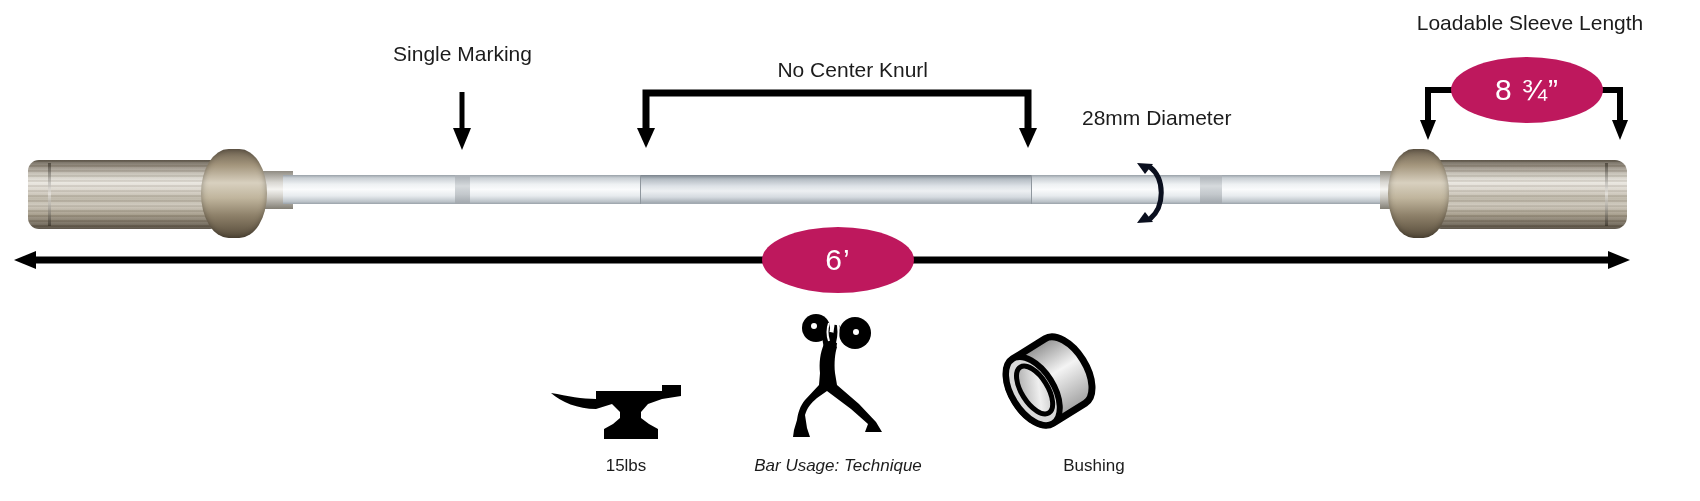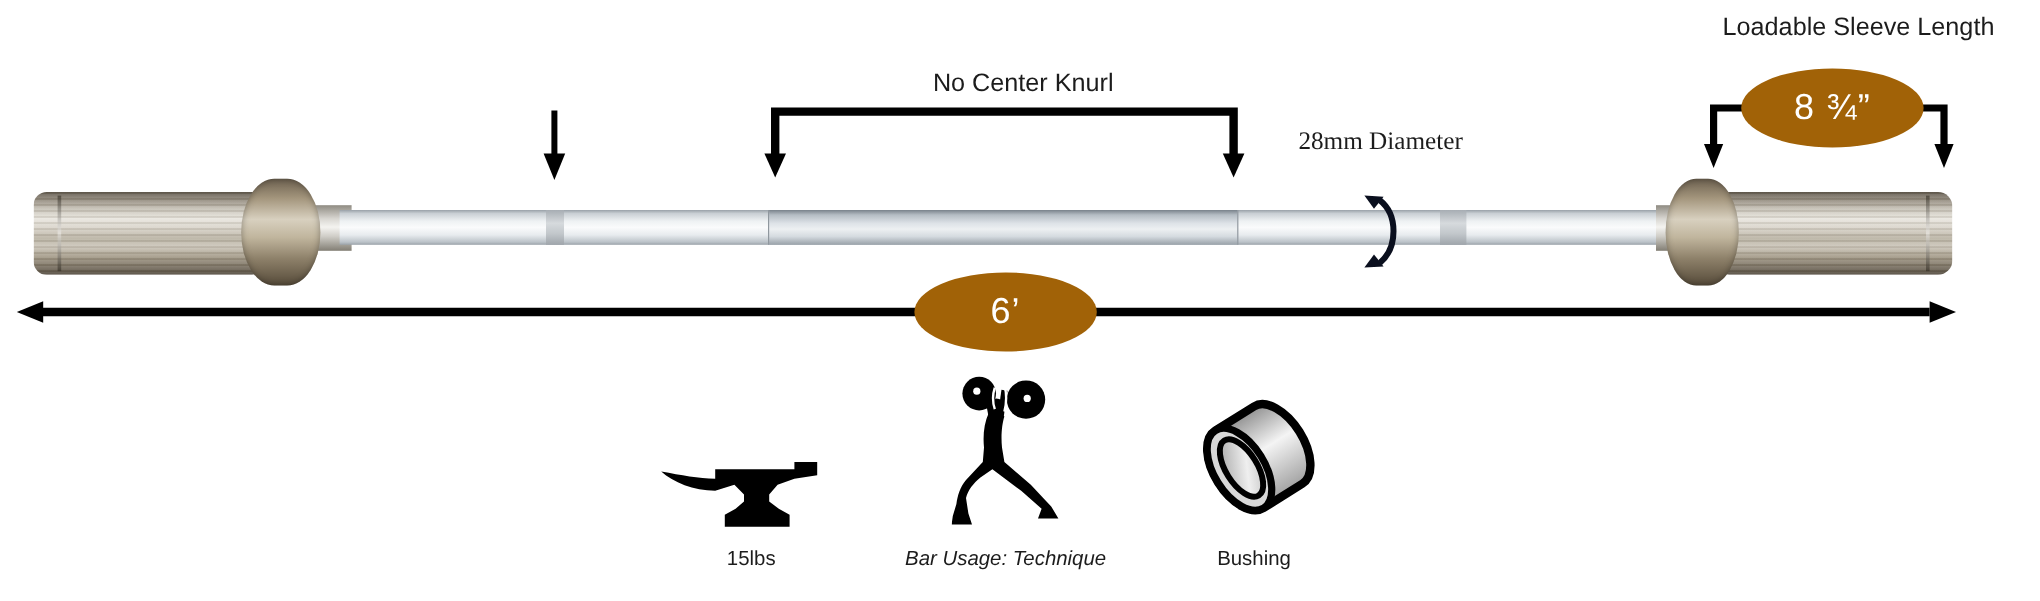--- a/index.html
+++ b/index.html
@@ -53,21 +53,21 @@
   }
   .mark-band{
     position:absolute;top:175px;height:29px;z-index:1;
     background:linear-gradient(180deg,#a7adb3 0%,#d6dadd 38%,#c2c7cb 68%,#9fa5ab 100%);
   }
   .mark-band.left{left:455px;width:15px;}
   .mark-band.right{left:1200px;width:22px;}
   
   .callout{
     position:absolute;width:152px;height:66px;border-radius:50%;
-    background:#a16207;color:#ffffff;display:flex;align-items:center;justify-content:center;
+    background:#be185d;color:#ffffff;display:flex;align-items:center;justify-content:center;
     font-size:30px;z-index:6;letter-spacing:1px;
   }
   
   .ann{position:absolute;z-index:5;}
   
   .feature-label{position:absolute;top:456px;font-size:17px;text-align:center;white-space:nowrap;}
   .icon-holder{position:absolute;z-index:2;}
 </style>
 </head>
 <body>
@@ -84,26 +84,27 @@
     <div class="shaft-center"></div>
     <div class="mark-band left"></div>
     <div class="mark-band right"></div>
     <div class="step right"></div>
     <div class="collar right"></div>
     <div class="sleeve right">
         <div class="cap-seam"></div>
       </div>
   </div>
 
+  <div class="label" style="left:380px;top:42px;width:165px;">Single Marking</div>
 
   <div class="label" style="left:756px;top:58px;width:172px;text-align:right;">No Center Knurl</div>
 
-  <div class="label" style="left:1082px;top:106px;width:180px;text-align:left;font-family:Liberation Serif, serif;">28mm Diameter</div>
+  <div class="label" style="left:1082px;top:106px;width:180px;text-align:left;">28mm Diameter</div>
 
-  <div class="label" style="left:1398px;top:11px;width:264px;text-align:right;">Loadable Sleeve Length</div>
+  <div class="label" style="left:1398px;top:11px;width:264px;">Loadable Sleeve Length</div>
 
   <svg class="ann" style="left:440px;top:88px;" width="44" height="64" viewBox="0 0 44 64">
     <line x1="22" y1="4" x2="22" y2="42" stroke="#000" stroke-width="5"></line>
     <polygon points="22,62 13,40 31,40" fill="#000"></polygon>
   </svg>
 
   <svg class="ann" style="left:634px;top:86px;" width="406" height="68" viewBox="0 0 406 68">
     <polyline points="12,44 12,7 394,7 394,44" fill="none" stroke="#000" stroke-width="7"></polyline>
     <polygon points="12,62 3,42 21,42" fill="#000"></polygon>
     <polygon points="394,62 385,42 403,42" fill="#000"></polygon>
@@ -175,15 +176,15 @@
           <stop offset="1" stop-color="#bdbdbd"></stop>
         </linearGradient>
       </defs>
       <g transform="rotate(-32 59 61)">
         <path d="M 40,23 L 78,23 A 21,38 0 0 1 78,99 L 40,99 A 21,38 0 0 1 40,23 Z" fill="url(#bushBody)" stroke="#000" stroke-width="7" stroke-linejoin="round"></path>
         <ellipse cx="40" cy="61" rx="21" ry="38" fill="#d8d8d8" stroke="#000" stroke-width="6"></ellipse>
         <ellipse cx="42" cy="61" rx="13" ry="27" fill="url(#bushBore)" stroke="#000" stroke-width="5"></ellipse>
       </g>
     </svg>
   </div>
-  <div class="feature-label" style="left:985px;width:120px;">Bushing</div>
+  <div class="feature-label" style="left:1034px;width:120px;">Bushing</div>
 
 </div>
 
 </body></html>

